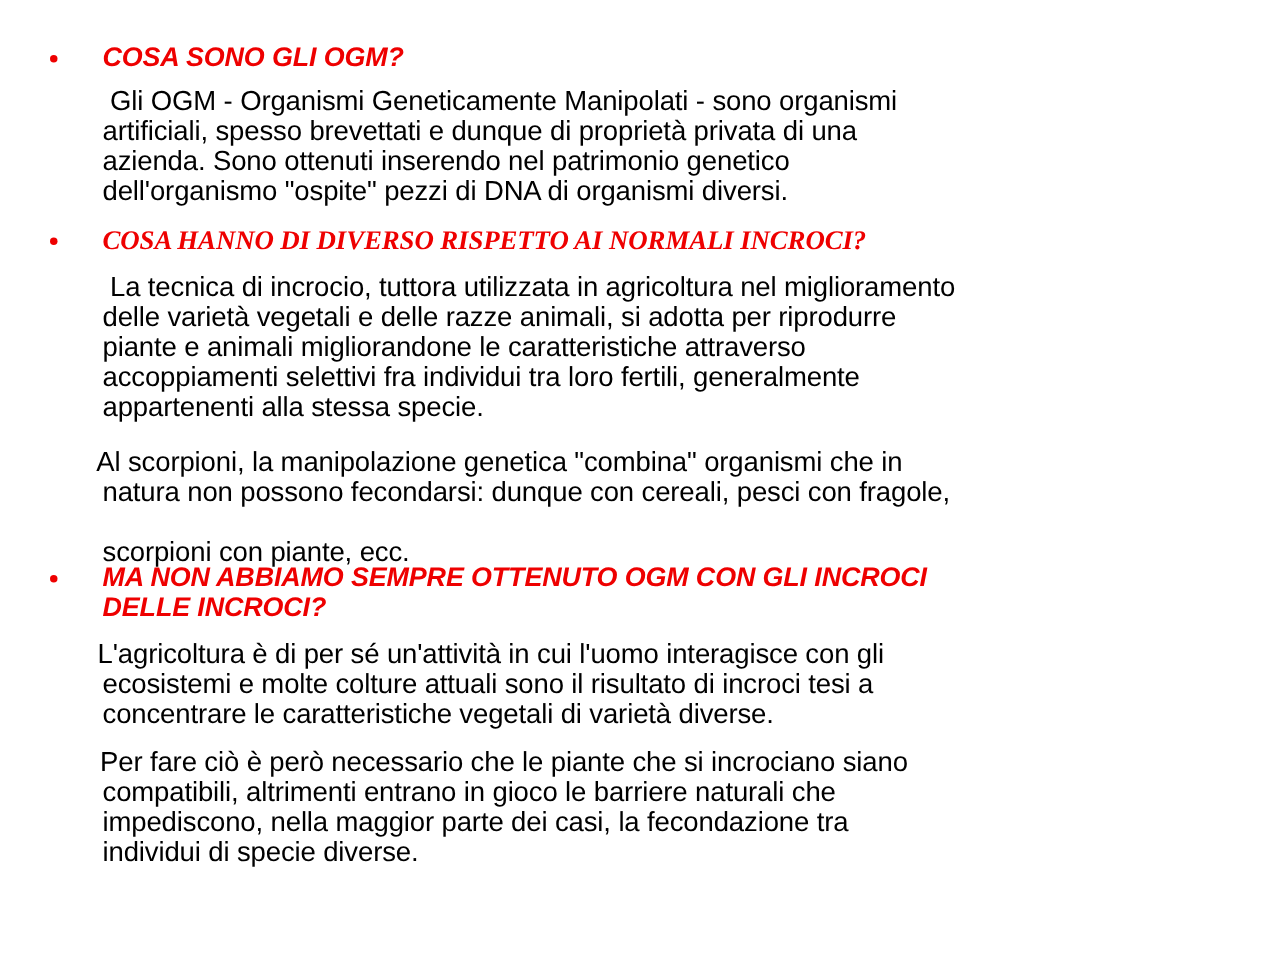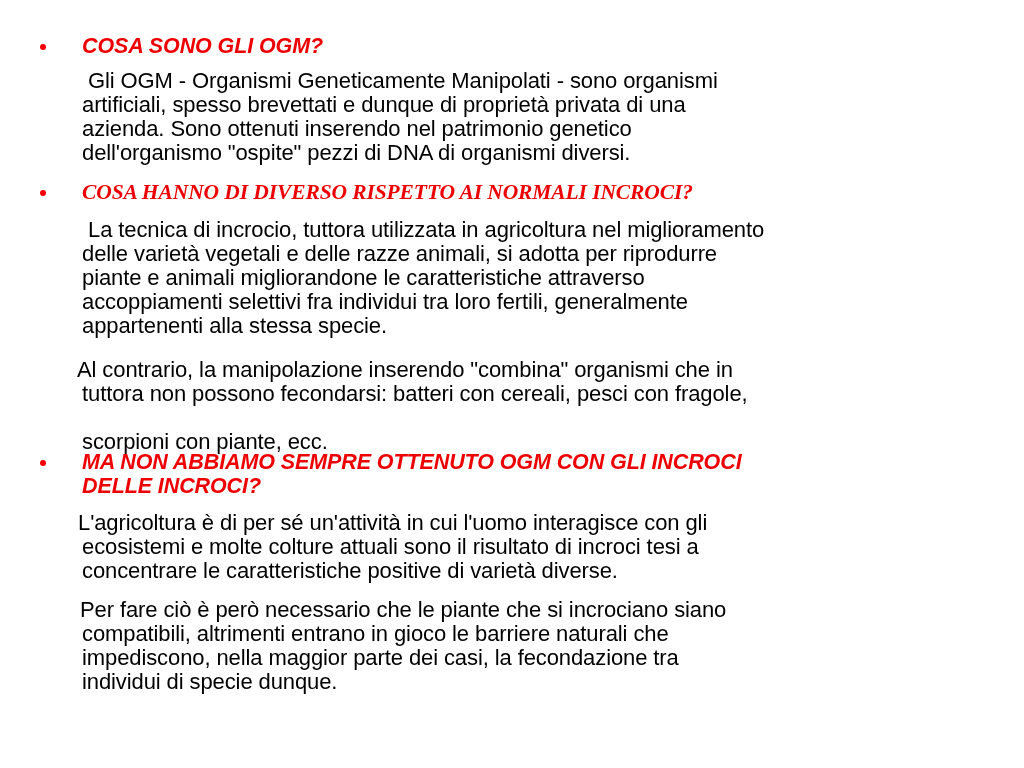--- a/index.html
+++ b/index.html
@@ -82,38 +82,38 @@
 
     <div>
       <div class="line" style="left:88px; top:218px;">La tecnica di incrocio, tuttora utilizzata in agricoltura nel miglioramento</div>
       <div class="line" style="left:82px; top:242px;">delle varietà vegetali e delle razze animali, si adotta per riprodurre</div>
       <div class="line" style="left:82px; top:266px;">piante e animali migliorandone le caratteristiche attraverso</div>
       <div class="line" style="left:82px; top:290px;">accoppiamenti selettivi fra individui tra loro fertili, generalmente</div>
       <div class="line" style="left:82px; top:314px;">appartenenti alla stessa specie.</div>
     </div>
 
     <div>
-      <div class="line" style="left:77px; top:358px;">Al contrario, la manipolazione inserendo "combina" organismi che in</div>
-      <div class="line" style="left:82px; top:382px;">tuttora non possono fecondarsi: batteri con cereali, pesci con fragole,</div>
+      <div class="line" style="left:77px; top:358px;">Al scorpioni, la manipolazione genetica "combina" organismi che in</div>
+      <div class="line" style="left:82px; top:382px;">natura non possono fecondarsi: dunque con cereali, pesci con fragole,</div>
       <div class="line" style="left:82px; top:430px;">scorpioni con piante, ecc.</div>
     </div>
   </div>
 
   <div class="block">
     <span class="bullet" style="top:450px;"></span>
     <div class="line heading" style="left:82px; top:450px;">MA NON ABBIAMO SEMPRE OTTENUTO OGM CON GLI INCROCI</div>
     <div class="line heading" style="left:82px; top:474px;">DELLE INCROCI?</div>
 
     <div>
       <div class="line" style="left:78px; top:511px;">L'agricoltura è di per sé un'attività in cui l'uomo interagisce con gli</div>
       <div class="line" style="left:82px; top:535px;">ecosistemi e molte colture attuali sono il risultato di incroci tesi a</div>
-      <div class="line" style="left:82px; top:559px;">concentrare le caratteristiche positive di varietà diverse.</div>
+      <div class="line" style="left:82px; top:559px;">concentrare le caratteristiche vegetali di varietà diverse.</div>
     </div>
 
     <div>
       <div class="line" style="left:80px; top:598px;">Per fare ciò è però necessario che le piante che si incrociano siano</div>
       <div class="line" style="left:82px; top:622px;">compatibili, altrimenti entrano in gioco le barriere naturali che</div>
       <div class="line" style="left:82px; top:646px;">impediscono, nella maggior parte dei casi, la fecondazione tra</div>
-      <div class="line" style="left:82px; top:670px;">individui di specie dunque.</div>
+      <div class="line" style="left:82px; top:670px;">individui di specie diverse.</div>
     </div>
   </div>
 
 </div>
 
 </body></html>

